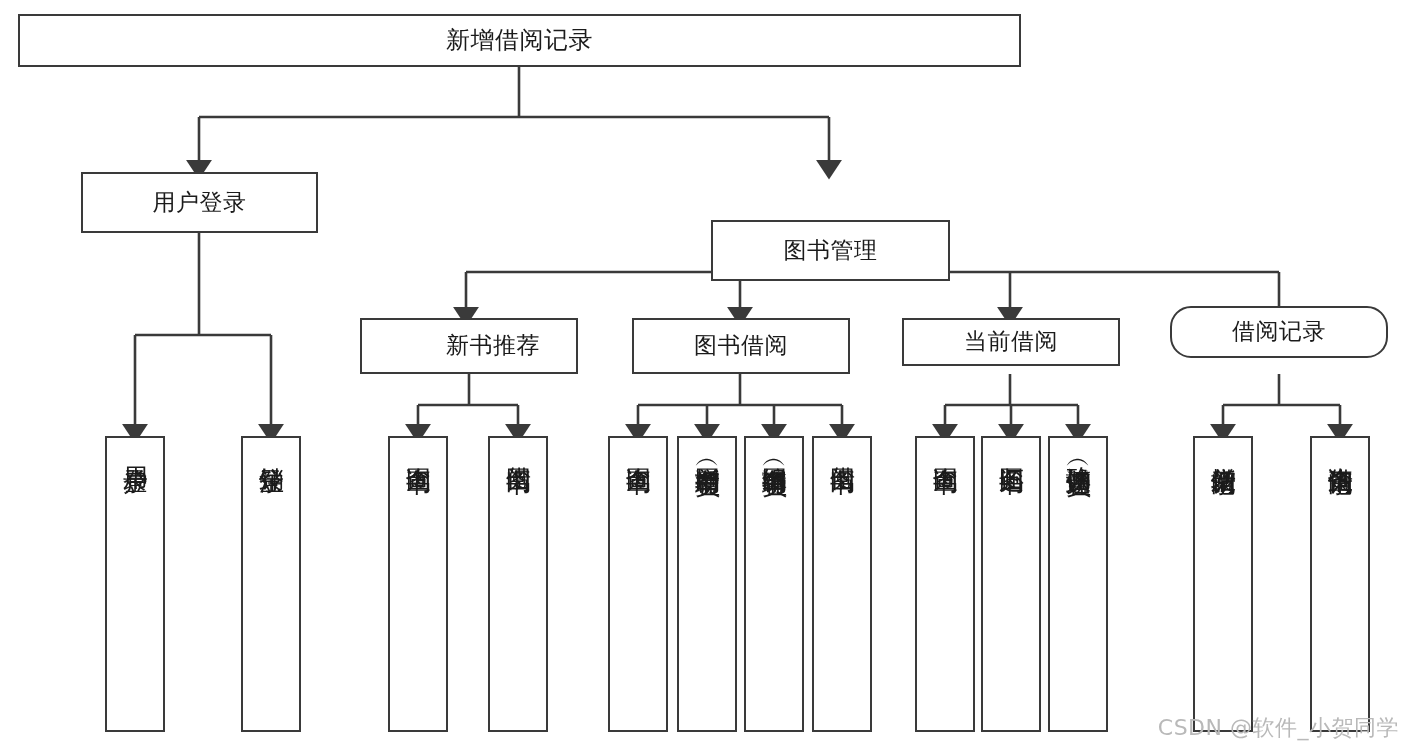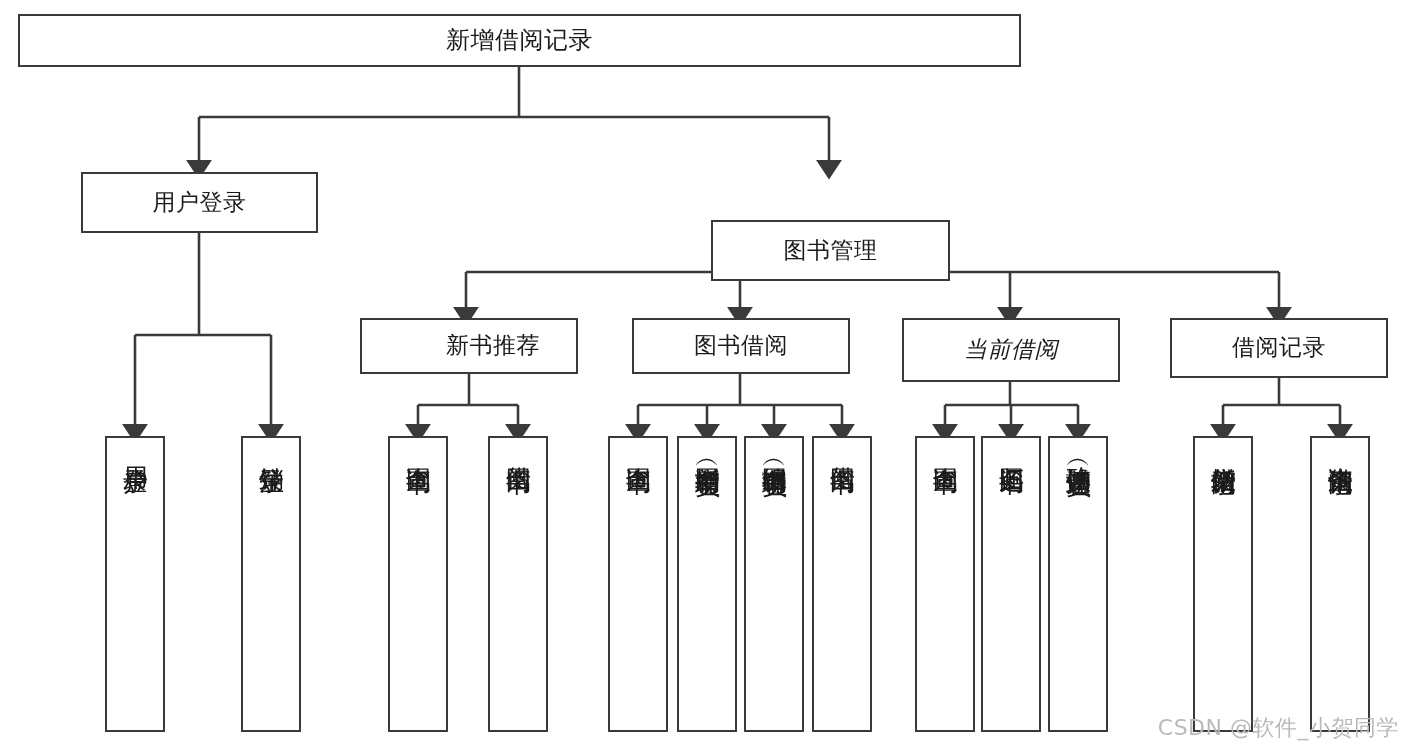--- a/index.html
+++ b/index.html
@@ -136,24 +136,24 @@
   <div class="node horizontal" style="left:711px; top:172px; width:239px; height:61px;margin-top:48px;">
     <span class="label">图书管理</span>
   </div>
 
   <div class="node horizontal" style="left:360px; top:318px; width:218px; height:56px;padding-left:48px;">
     <span class="label">新书推荐</span>
   </div>
   <div class="node horizontal" style="left:632px; top:318px; width:218px; height:56px;">
     <span class="label">图书借阅</span>
   </div>
-  <div class="node horizontal" style="left:902px; top:318px; width:218px; height:64px;font-style:italic;">
+  <div class="node horizontal" style="left:902px; top:318px; width:218px; height:48px;">
     <span class="label">当前借阅</span>
   </div>
-  <div class="node horizontal" style="left:1170px; top:318px; width:218px; height:60px;">
+  <div class="node horizontal" style="left:1170px; top:306px; width:218px; height:52px;border-radius:21px;">
     <span class="label">借阅记录</span>
   </div>
 
   <div class="node vertical" style="left:105px; top:436px; width:60px; height:296px;">
     <span class="label">用户登录</span>
   </div>
   <div class="node vertical" style="left:241px; top:436px; width:60px; height:296px;">
     <span class="label">注销登录</span>
   </div>
 

